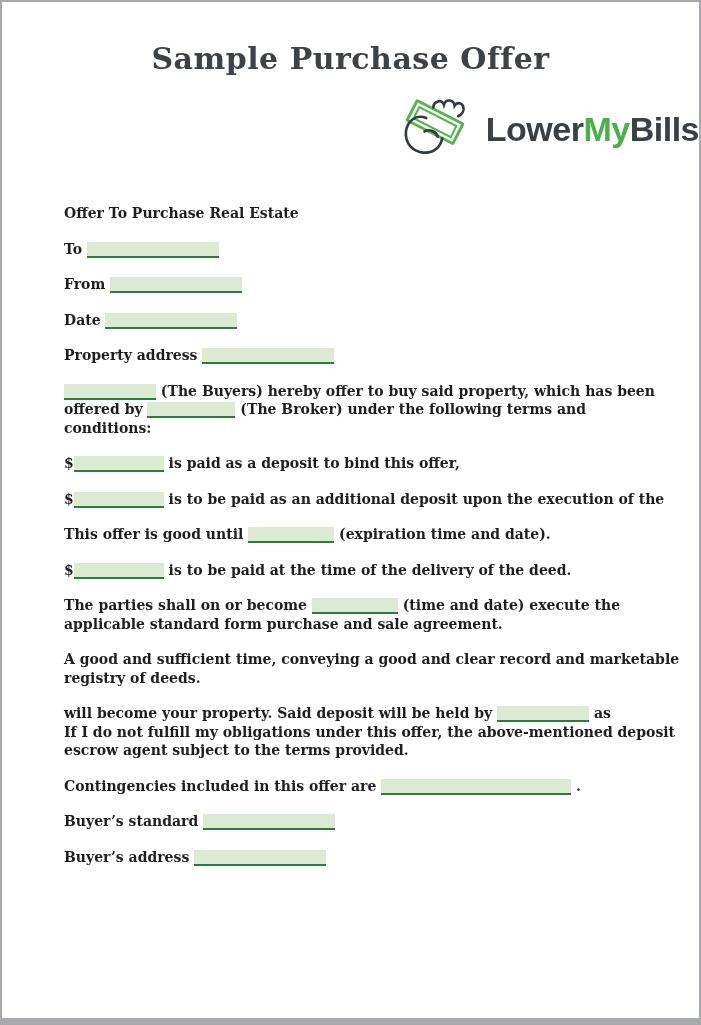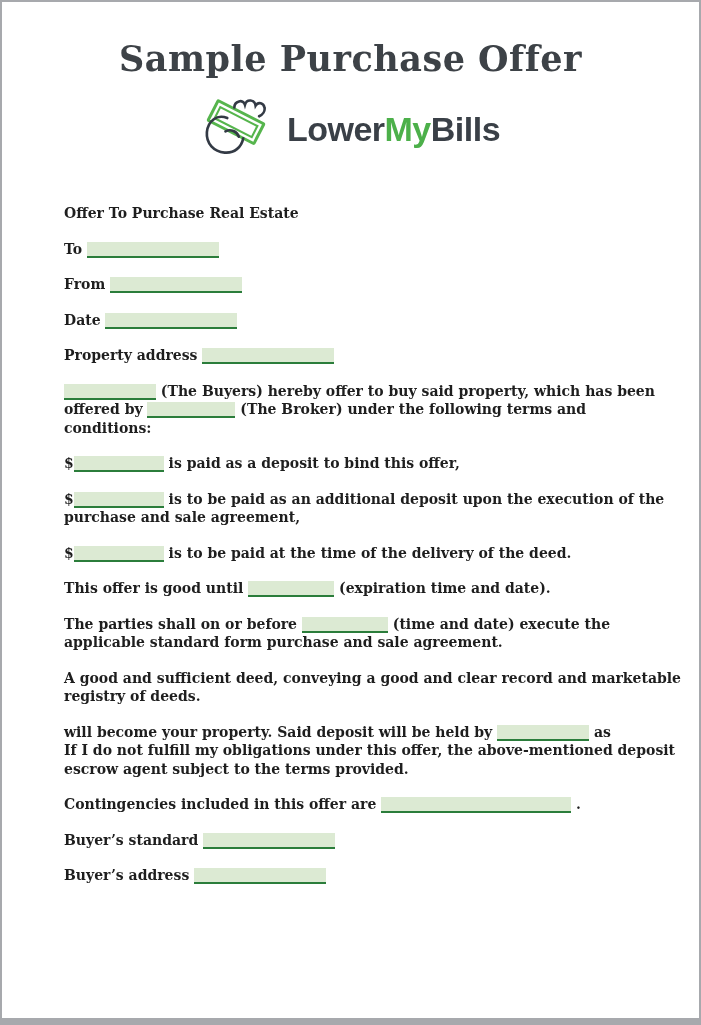--- a/index.html
+++ b/index.html
@@ -12,30 +12,30 @@
   .page {
     box-sizing:border-box;
     margin:2px 2px 7px 2px;
     height:1016px;
     background:#ffffff;
   }
   .doc-title {
     margin:0;
     padding-top:38px;
     text-align:center;
-    font-size:35px;
+    font-size:30px;
     line-height:37px;
     font-weight:bold;
     color:#3d4247;
     letter-spacing:0.5px;
     font-family:"DejaVu Serif", serif;
   }
   .logo {
     display:flex;
-    justify-content:center;
+    justify-content:flex-end;
     align-items:center;
     gap:14px;
     margin-top:17px;
     height:64px;
   }
   .logo-icon { width:72px; height:62px; }
   .logo-text {
     font-family:"Liberation Sans", sans-serif;
     font-weight:bold;
     font-size:34px;
@@ -107,34 +107,33 @@
       <p class="para">
         <span class="line"><span class="blank" style="width: 92px;"></span><span> (The Buyers) hereby offer to buy said property, which has been</span></span>
         <span class="line"><span>offered by </span><span class="blank" style="width: 88px;"></span><span> (The Broker) under the following terms and</span></span>
         <span class="line"><span>conditions:</span></span>
       </p>
       <p class="para">
         <span class="line"><span>$</span><span class="blank" style="width: 90px;"></span><span> is paid as a deposit to bind this offer,</span></span>
       </p>
       <p class="para">
         <span class="line"><span>$</span><span class="blank" style="width: 90px;"></span><span> is to be paid as an additional deposit upon the execution of the</span></span>
-        <span class="line"><span>purchase and sale agreement,</span></span>
+      </p>
+      <p class="para">
+        <span class="line"><span>This offer is good until </span><span class="blank" style="width: 86px;"></span><span> (expiration time and date).</span></span>
       </p>
       <p class="para">
         <span class="line"><span>$</span><span class="blank" style="width: 90px;"></span><span> is to be paid at the time of the delivery of the deed.</span></span>
       </p>
       <p class="para">
-        <span class="line"><span>This offer is good until </span><span class="blank" style="width: 86px;"></span><span> (expiration time and date).</span></span>
-      </p>
-      <p class="para">
-        <span class="line"><span>The parties shall on or before </span><span class="blank" style="width: 86px;"></span><span> (time and date) execute the</span></span>
+        <span class="line"><span>The parties shall on or become </span><span class="blank" style="width: 86px;"></span><span> (time and date) execute the</span></span>
         <span class="line"><span>applicable standard form purchase and sale agreement.</span></span>
       </p>
       <p class="para">
-        <span class="line"><span>A good and sufficient deed, conveying a good and clear record and marketable</span></span>
+        <span class="line"><span>A good and sufficient time, conveying a good and clear record and marketable</span></span>
         <span class="line"><span>registry of deeds.</span></span>
       </p>
       <p class="para">
         <span class="line"><span>will become your property. Said deposit will be held by </span><span class="blank" style="width: 92px;"></span><span> as</span></span>
         <span class="line"><span>If I do not fulfill my obligations under this offer, the above-mentioned deposit</span></span>
         <span class="line"><span>escrow agent subject to the terms provided.</span></span>
       </p>
       <p class="para">
         <span class="line"><span>Contingencies included in this offer are </span><span class="blank" style="width: 190px;"></span><span> .</span></span>
       </p>

